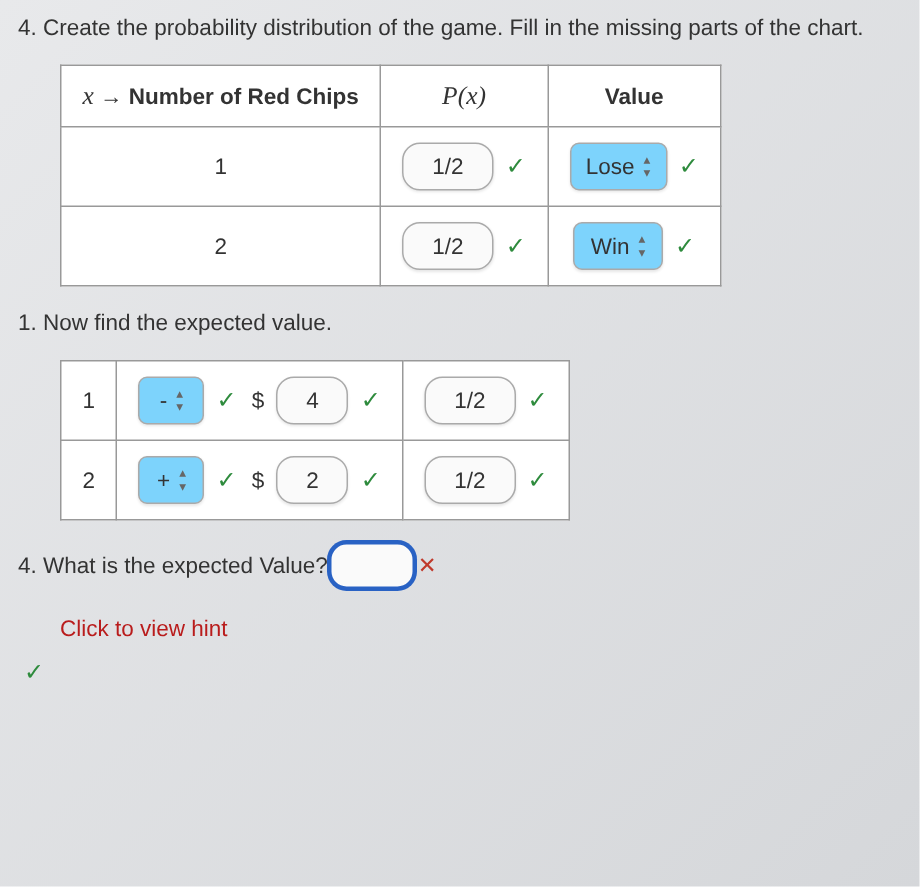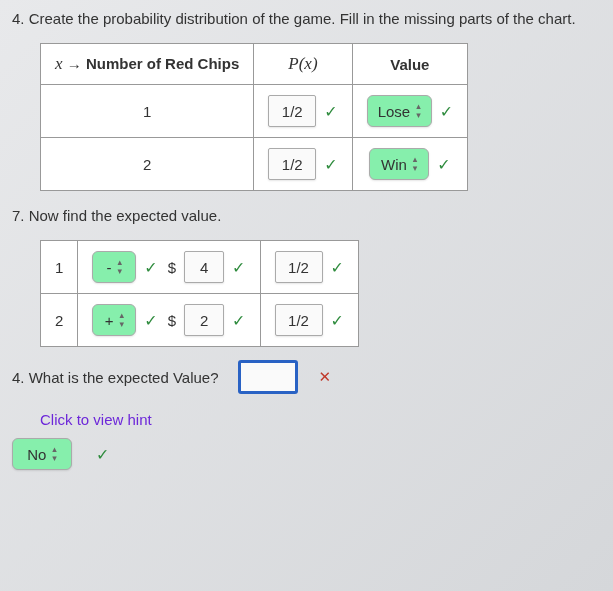--- a/index.html
+++ b/index.html
@@ -3,29 +3,29 @@
 <meta charset="utf-8">
 <style>
 *{box-sizing:border-box;margin:0;padding:0}
 body{font-family:Arial,Helvetica,sans-serif;font-size:15px;color:#333;background:linear-gradient(135deg,#e8e9eb 0%,#d5d7da 100%);width:613px;height:591px;padding:8px 12px;overflow:hidden}
 .q{margin-bottom:14px;line-height:1.4}
 table{border-collapse:collapse;background:#fff;margin:6px 16px 14px 28px}
 td,th{border:1px solid #999;padding:10px 14px;text-align:center;font-weight:normal}
 th{font-weight:normal}
 .hdr{font-weight:bold}
 .it{font-style:italic;font-family:'Times New Roman',serif;font-size:17px}
-.in{display:inline-flex;align-items:center;justify-content:center;border:1px solid #aaa;border-radius:2px;background:#fafafa;min-width:48px;height:32px;padding:0 6px;box-shadow:0 1px 2px rgba(0,0,0,.1)}
-.sel{display:inline-flex;align-items:center;justify-content:center;gap:6px;border:1px solid #aaa;border-radius:6px;background:#86efac;min-width:60px;height:32px;padding:0 10px;box-shadow:0 1px 2px rgba(0,0,0,.1)}
+.in{display:inline-flex;align-items:center;justify-content:center;border:1px solid #aaa;border-radius:12px;background:#fafafa;min-width:48px;height:32px;padding:0 19px;box-shadow:0 1px 2px rgba(0,0,0,.1)}
+.sel{display:inline-flex;align-items:center;justify-content:center;gap:6px;border:1px solid #aaa;border-radius:6px;background:#7dd3fc;min-width:60px;height:32px;padding:0 10px;box-shadow:0 1px 2px rgba(0,0,0,.1)}
 .chev{font-size:9px;color:#666;line-height:1;display:inline-block}
 .ck{color:#2e8b3d;margin-left:4px;font-size:16px}
 .xm{color:#c0392b;margin-left:2px;font-size:15px}
 .row{display:flex;align-items:center;gap:4px;justify-content:center}
 .focus{border:2px solid #2962c4;box-shadow:0 0 0 1px #2962c4}
-.link{color:#6d28d9;cursor:pointer;margin:8px 16px 10px 28px;display:inline-block}
-.qline{display:flex;align-items:center;gap:20px;margin-bottom:10px}
+.link{color:#b91c1c;cursor:pointer;margin:8px 16px 10px 28px;display:inline-block}
+.qline{display:flex;align-items:center;gap:0;margin-bottom:10px}
 .dollar{margin:0 4px 0 6px}
 .narrow{min-width:40px}
 .sign{min-width:44px}
 .arrow{font-weight:bold}
 </style>
 </head>
 <body>
 
 
 
@@ -70,21 +70,21 @@
               <span>Win</span>
               <span class="chev">▴<br>▾</span>
             </span>
             <span class="ck">✓</span>
           </div>
         </td>
 </tr>
 </tbody>
   </table>
 
-<div class="q">7. Now find the expected value.</div>
+<div class="q">1. Now find the expected value.</div>
 
 <table>
 <tbody>
 <tr>
   <td>1</td>
   <td>
           <div class="row">
     <span class="sel sign">
               <span>-</span>
               <span class="chev">▴<br>▾</span>
@@ -128,21 +128,17 @@
 
 <div class="qline">
   <span>4. What is the expected Value?</span>
   <span class="in focus" style="min-width:58px"></span>
     <span class="xm">✕</span>
 </div>
 
 <div class="link">Click to view hint</div>
 
 <div class="qline">
-  <span class="sel">
-      <span>No</span>
-      <span class="chev">▴<br>▾</span>
-    </span>
     <span class="ck">✓</span>
 </div>
 
 
 
 
 </body></html>

